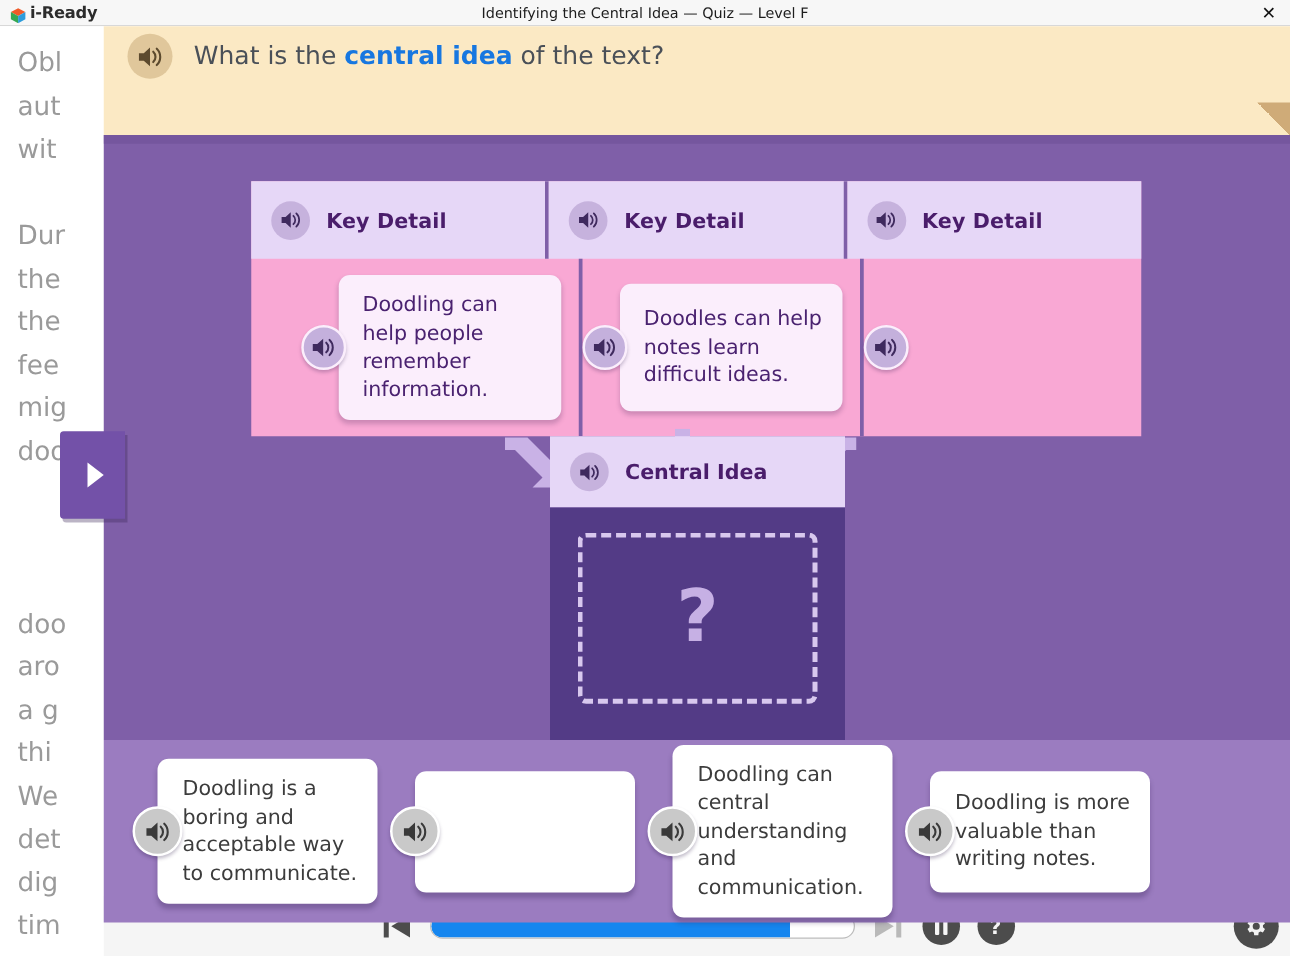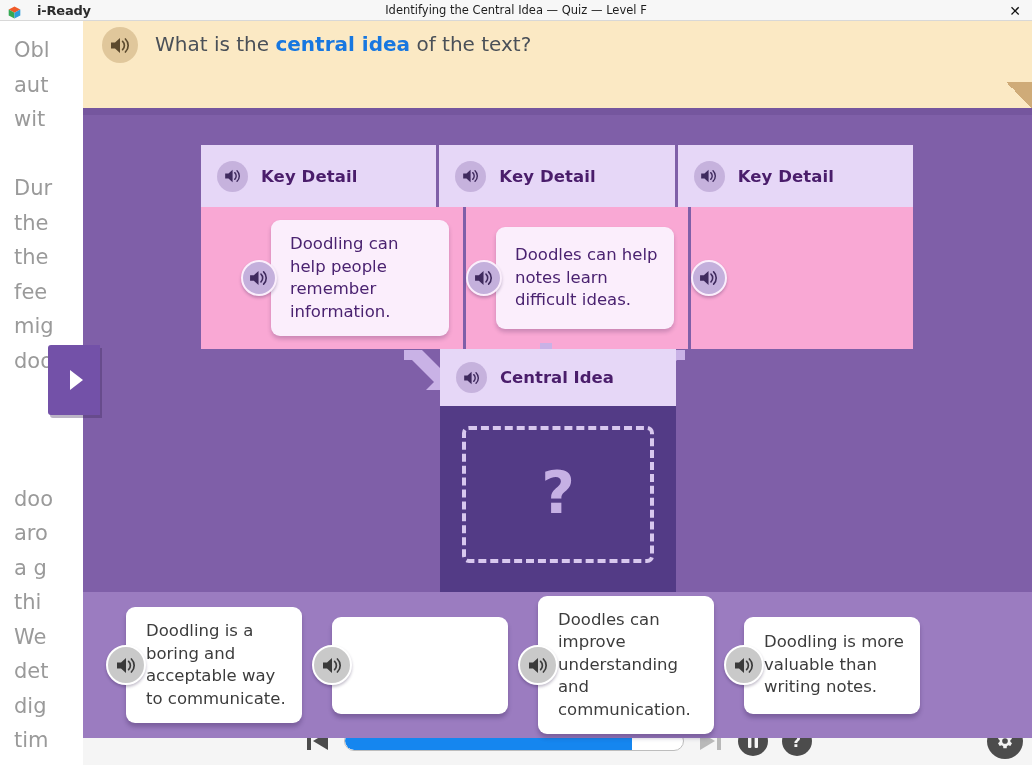--- a/index.html
+++ b/index.html
@@ -11,21 +11,21 @@
   }
 
   
   #app { position: relative; width: 1032px; height: 765px; background:#fff; }
 
   .titlebar {
     position: absolute; left:0; top:0; width:1032px; height:21px;
     background:#f7f7f7; border-bottom:1px solid #d8d8d8;
     display:flex; align-items:center;
   }
-  .brand { display:flex; align-items:center; gap:16px; margin-left:8px;justify-content:flex-end; }
+  .brand { display:flex; align-items:center; gap:3px; margin-left:8px;justify-content:flex-end; }
   .brand-mark { width:13px; height:13px; position:relative; }
   .brand-text {
     font-size:13px; font-weight:bold; color:#2c2c2c; letter-spacing:-.2px;
     font-family:"DejaVu Sans", sans-serif;
   }
   .titlebar-title {
     position:absolute; left:0; right:0; text-align:center;
     font-size:11.5px; color:#1d1d1d; pointer-events:none;
   }
   .titlebar-close {
@@ -402,21 +402,21 @@
         </span>
       </div>
       <div class="ans">
         <span class="spk spk-ans">
           <svg width="19" height="17" viewBox="0 0 19 17" fill="#3a3a3a">
             <path d="M0 5.5h4L9 1v15L4 11.5H0z"></path>
             <path d="M11.6 4.4a5.6 5.6 0 0 1 0 8.2" stroke="#3a3a3a" stroke-width="1.7" fill="none" stroke-linecap="round"></path>
             <path d="M14.4 2a9 9 0 0 1 0 13" stroke="#3a3a3a" stroke-width="1.7" fill="none" stroke-linecap="round"></path>
           </svg>
         </span>
-        <p>Doodles can improve understanding and communication.</p>
+        <p>Doodling can central understanding and communication.</p>
       </div>
       <div class="ans">
         <span class="spk spk-ans">
           <svg width="19" height="17" viewBox="0 0 19 17" fill="#3a3a3a">
             <path d="M0 5.5h4L9 1v15L4 11.5H0z"></path>
             <path d="M11.6 4.4a5.6 5.6 0 0 1 0 8.2" stroke="#3a3a3a" stroke-width="1.7" fill="none" stroke-linecap="round"></path>
             <path d="M14.4 2a9 9 0 0 1 0 13" stroke="#3a3a3a" stroke-width="1.7" fill="none" stroke-linecap="round"></path>
           </svg>
         </span>
         <p>Doodling is more valuable than writing notes.</p>

